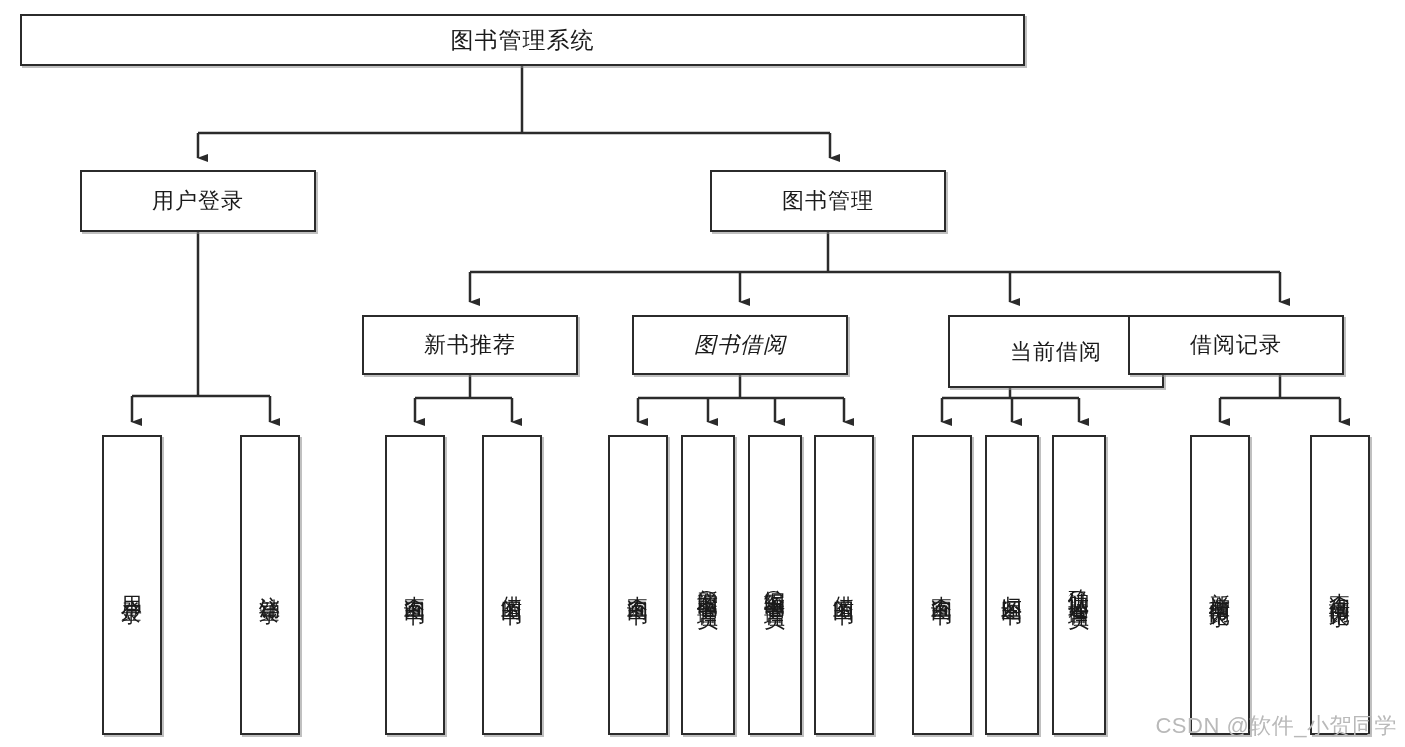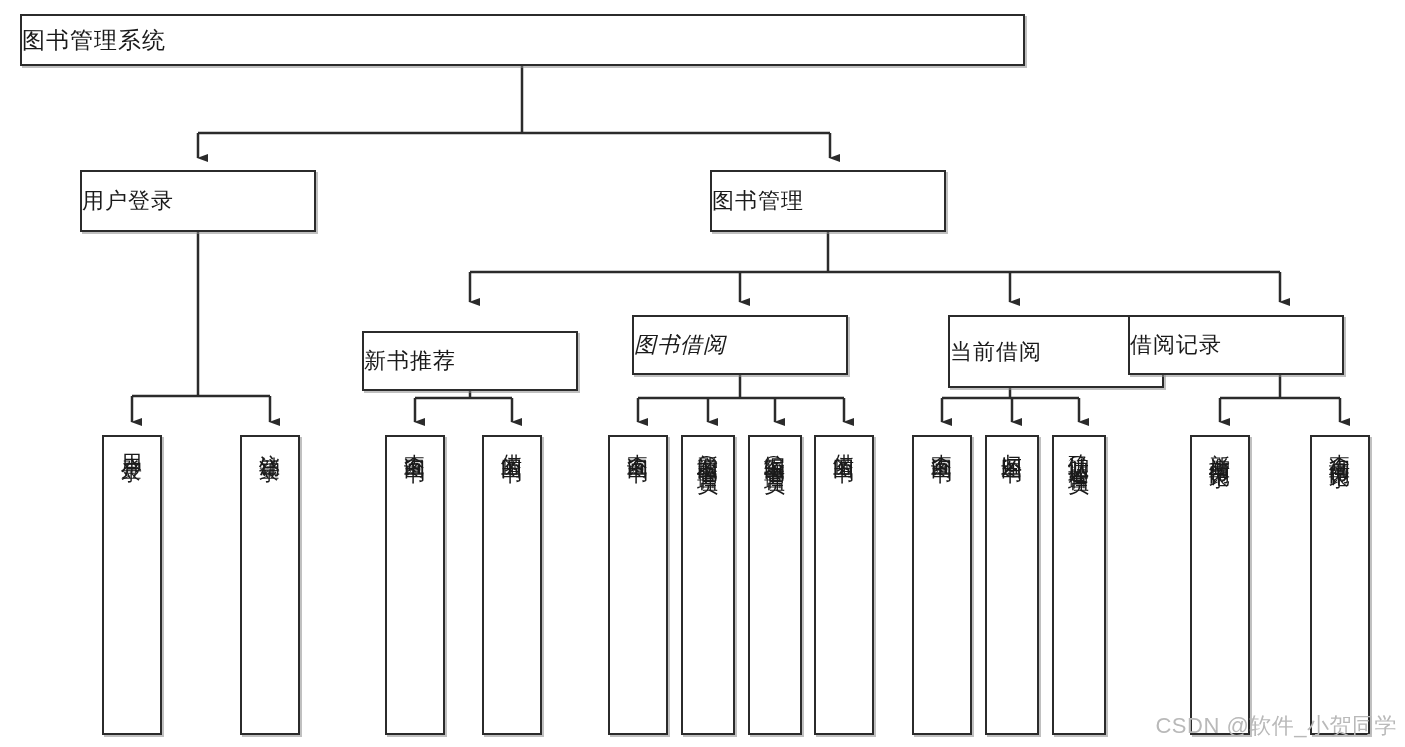--- a/index.html
+++ b/index.html
@@ -26,21 +26,21 @@
     height: 747px;
     pointer-events: none;
   }
   .node {
     position: absolute;
     box-sizing: border-box;
     background: #ffffff;
     border: 2px solid #2b2b2b;
     display: flex;
     align-items: center;
-    justify-content: flex-start;
+    justify-content: center;
     color: #1a1a1a;
   }
   .node.shadowed {
     box-shadow: 2px 2px 0 rgba(140,140,140,0.55);
   }
   .node-label {
     display: block;
     text-align: center;
     line-height: 1.15;
     white-space: nowrap;
@@ -137,21 +137,21 @@
   </div>
 
   <div class="node h-node shadowed" style="left:80px; top:170px; width:236px; height:62px;">
     <span class="node-label">用户登录</span>
   </div>
 
   <div class="node h-node shadowed" style="left:710px; top:170px; width:236px; height:62px;">
     <span class="node-label">图书管理</span>
   </div>
 
-  <div class="node h-node shadowed" style="left:362px; top:315px; width:216px; height:60px;margin-top:16px;">
+  <div class="node h-node shadowed" style="left:362px; top:315px; width:216px; height:60px;">
     <span class="node-label">新书推荐</span>
   </div>
 
   <div class="node h-node shadowed" style="left:632px; top:315px; width:216px; height:60px;font-style:italic;">
     <span class="node-label">图书借阅</span>
   </div>
 
   <div class="node h-node shadowed" style="left:948px; top:315px; width:216px; height:73px;">
     <span class="node-label">当前借阅</span>
   </div>

